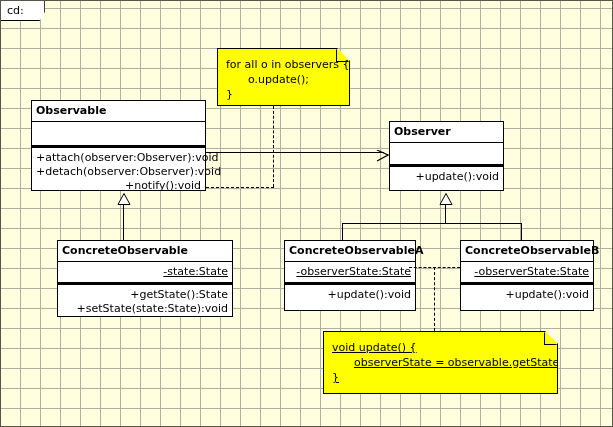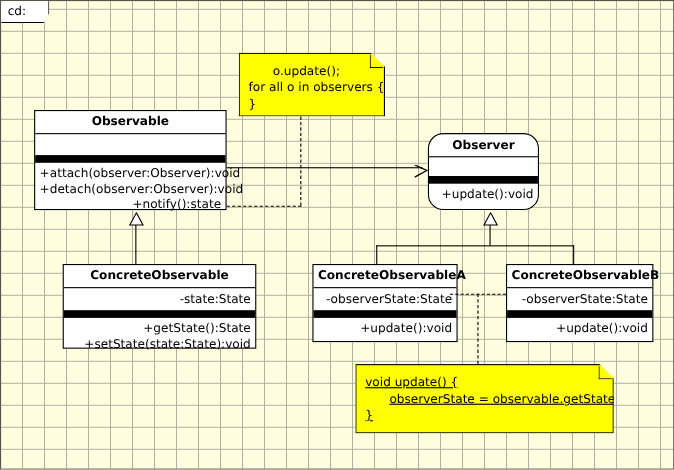--- a/index.html
+++ b/index.html
@@ -49,31 +49,31 @@
   
   .uml-class {
     position: absolute;
     background: #ffffff;
     border: 1px solid #000000;
     box-sizing: border-box;
     font-size: 11px;
     color: #000000;
   }
   .uml-name {
-    text-align: center;
     font-weight: bold;
     padding: 3px 4px 4px 4px;
     border-bottom: 1px solid #000000;
     white-space: nowrap;
     letter-spacing: 0px;
   }
   .uml-attrs {
-    border-bottom: 7px solid #000000;
+    border-bottom: 3px solid #000000;
     padding: 3px 4px;
     box-sizing: border-box;
+    text-decoration: underline;
   }
   .uml-ops {
     padding: 3px 4px;
     box-sizing: border-box;
   }
   .uml-line {
     white-space: nowrap;
     line-height: 14px;
     text-align: right;
   }
@@ -151,25 +151,25 @@
   <div class="frame-tab">
     <span class="tab-kind">cd:</span>
   </div>
 
   <div class="uml-class" style="left:30px; top:99px; width:175px; height:91px;">
     <div class="uml-name">Observable</div>
     <div class="uml-attrs" style="height:26px;"></div>
     <div class="uml-ops">
       <div class="uml-line">+attach(observer:Observer):void</div>
       <div class="uml-line">+detach(observer:Observer):void</div>
-      <div class="uml-line">+notify():state</div>
-    </div>
-  </div>
-
-  <div class="uml-class" style="left:388px; top:120px; width:101px; height:70px;border-radius:14px;">
+      <div class="uml-line">+notify():void</div>
+    </div>
+  </div>
+
+  <div class="uml-class" style="left:388px; top:120px; width:115px; height:70px;">
     <div class="uml-name">Observer</div>
     <div class="uml-attrs" style="height:24px;"></div>
     <div class="uml-ops">
       <div class="uml-line">+update():void</div>
     </div>
   </div>
 
   <div class="uml-class" style="left:56px; top:239px; width:176px; height:77px;">
     <div class="uml-name">ConcreteObservable</div>
     <div class="uml-attrs">
@@ -220,22 +220,22 @@
     <svg width="14" height="13" viewBox="0 0 14 13">
       <polygon points="7,0.5 13,11.5 1,11.5" fill="#ffffff" stroke="#000000" stroke-width="1"></polygon>
     </svg>
   </div>
   <div class="ln ln-h" style="left:341px; top:222px; width:180px;"></div>
   <div class="ln ln-v" style="left:341px; top:222px; height:17px;"></div>
   <div class="ln ln-v" style="left:520px; top:222px; height:17px;"></div>
 
   <div class="uml-note" style="left:216px; top:47px; width:133px; height:58px;">
     <div class="note-fold"></div>
+    <div class="note-line">for all o in observers {</div>
     <div class="note-line note-indent">o.update();</div>
-    <div class="note-line">for all o in observers {</div>
     <div class="note-line">}</div>
   </div>
   <div class="dash-v" style="left:272px; top:105px; height:81px;"></div>
   <div class="dash-h" style="left:205px; top:186px; width:68px;"></div>
 
   <div class="uml-note" style="left:322px; top:330px; width:235px; height:63px;text-decoration:underline;">
     <div class="note-fold"></div>
     <div class="note-line">void update() {</div>
     <div class="note-line note-indent">observerState = observable.getState();</div>
     <div class="note-line">}</div>

